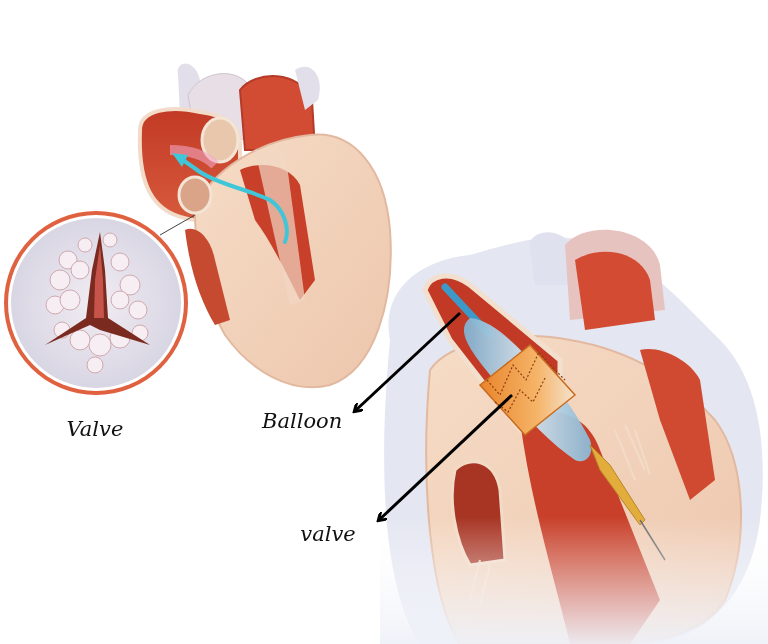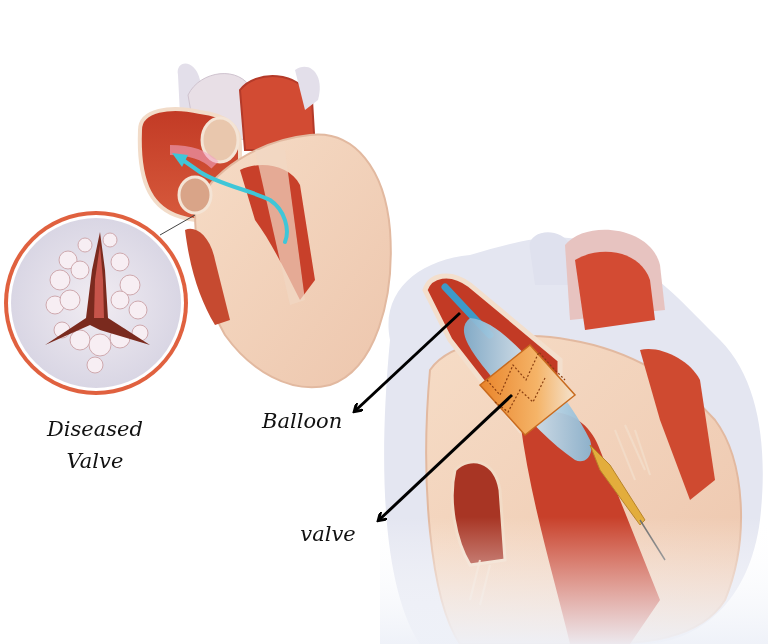--- a/index.html
+++ b/index.html
@@ -149,21 +149,20 @@
   </g>
 
   <g>
     <line x1="460" y1="313" x2="355" y2="411" stroke="#000" stroke-width="3" marker-end="url(#arrowHead)"></line>
     <line x1="512" y1="395" x2="379" y2="520" stroke="#000" stroke-width="3" marker-end="url(#arrowHead)"></line>
   </g>
 </svg>
 </div>
 
 <div class="label" style="left:40px; top:413px; width:110px;">
-  <span>Diseased</span>
   <span>Valve</span>
 </div>
 
 <div class="label" style="left:262px; top:405px; width:80px;">
   <span>Balloon</span>
 </div>
 
 <div class="label" style="left:268px; top:518px; width:120px;">
   <span>valve</span>
 </div>

